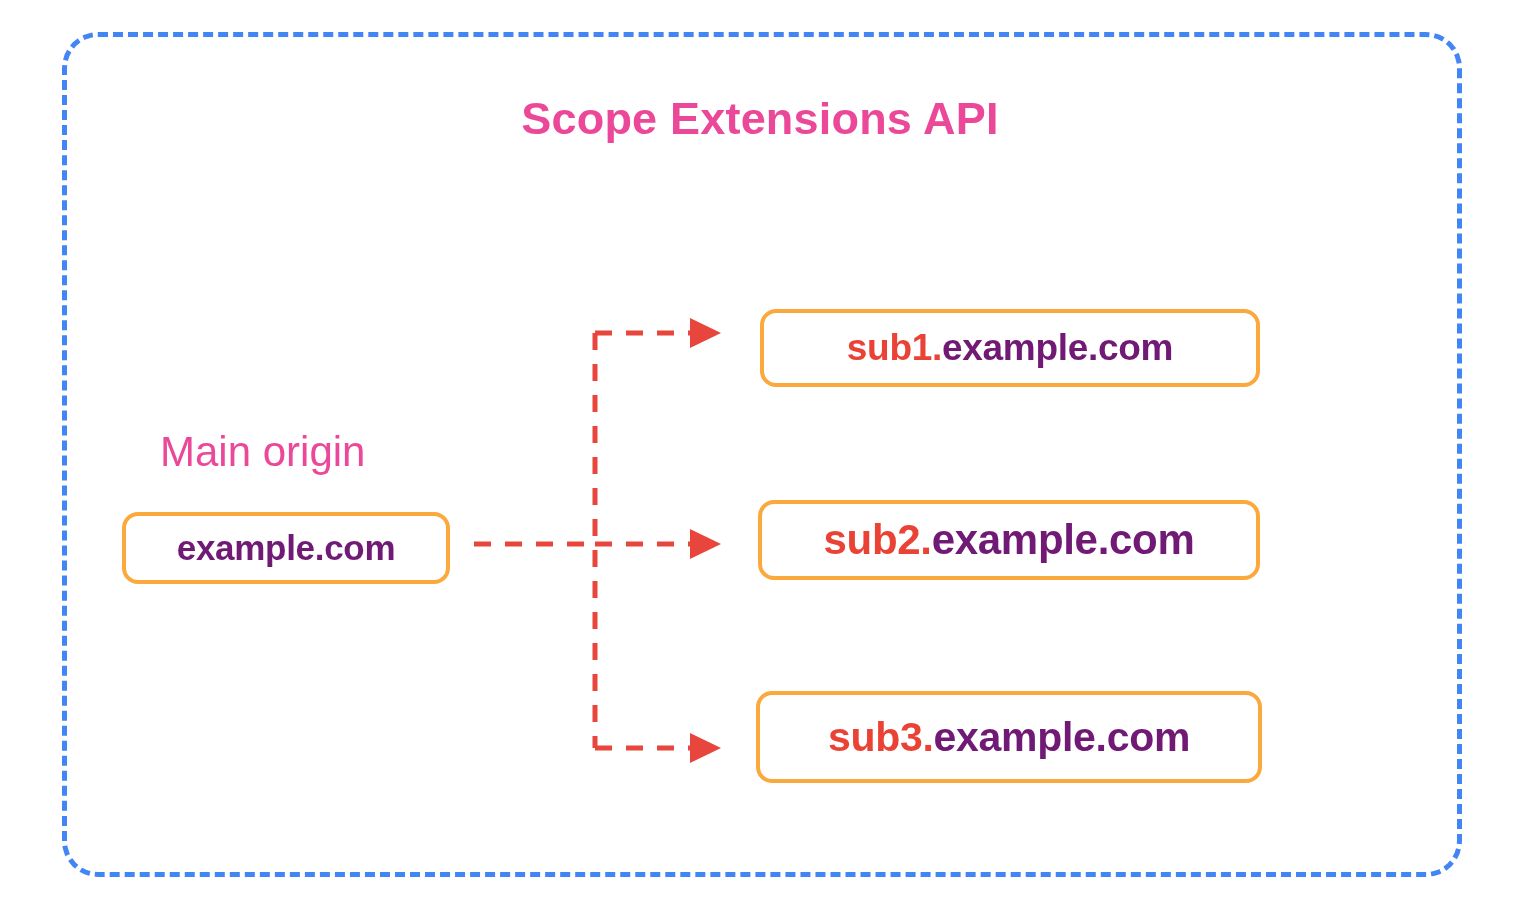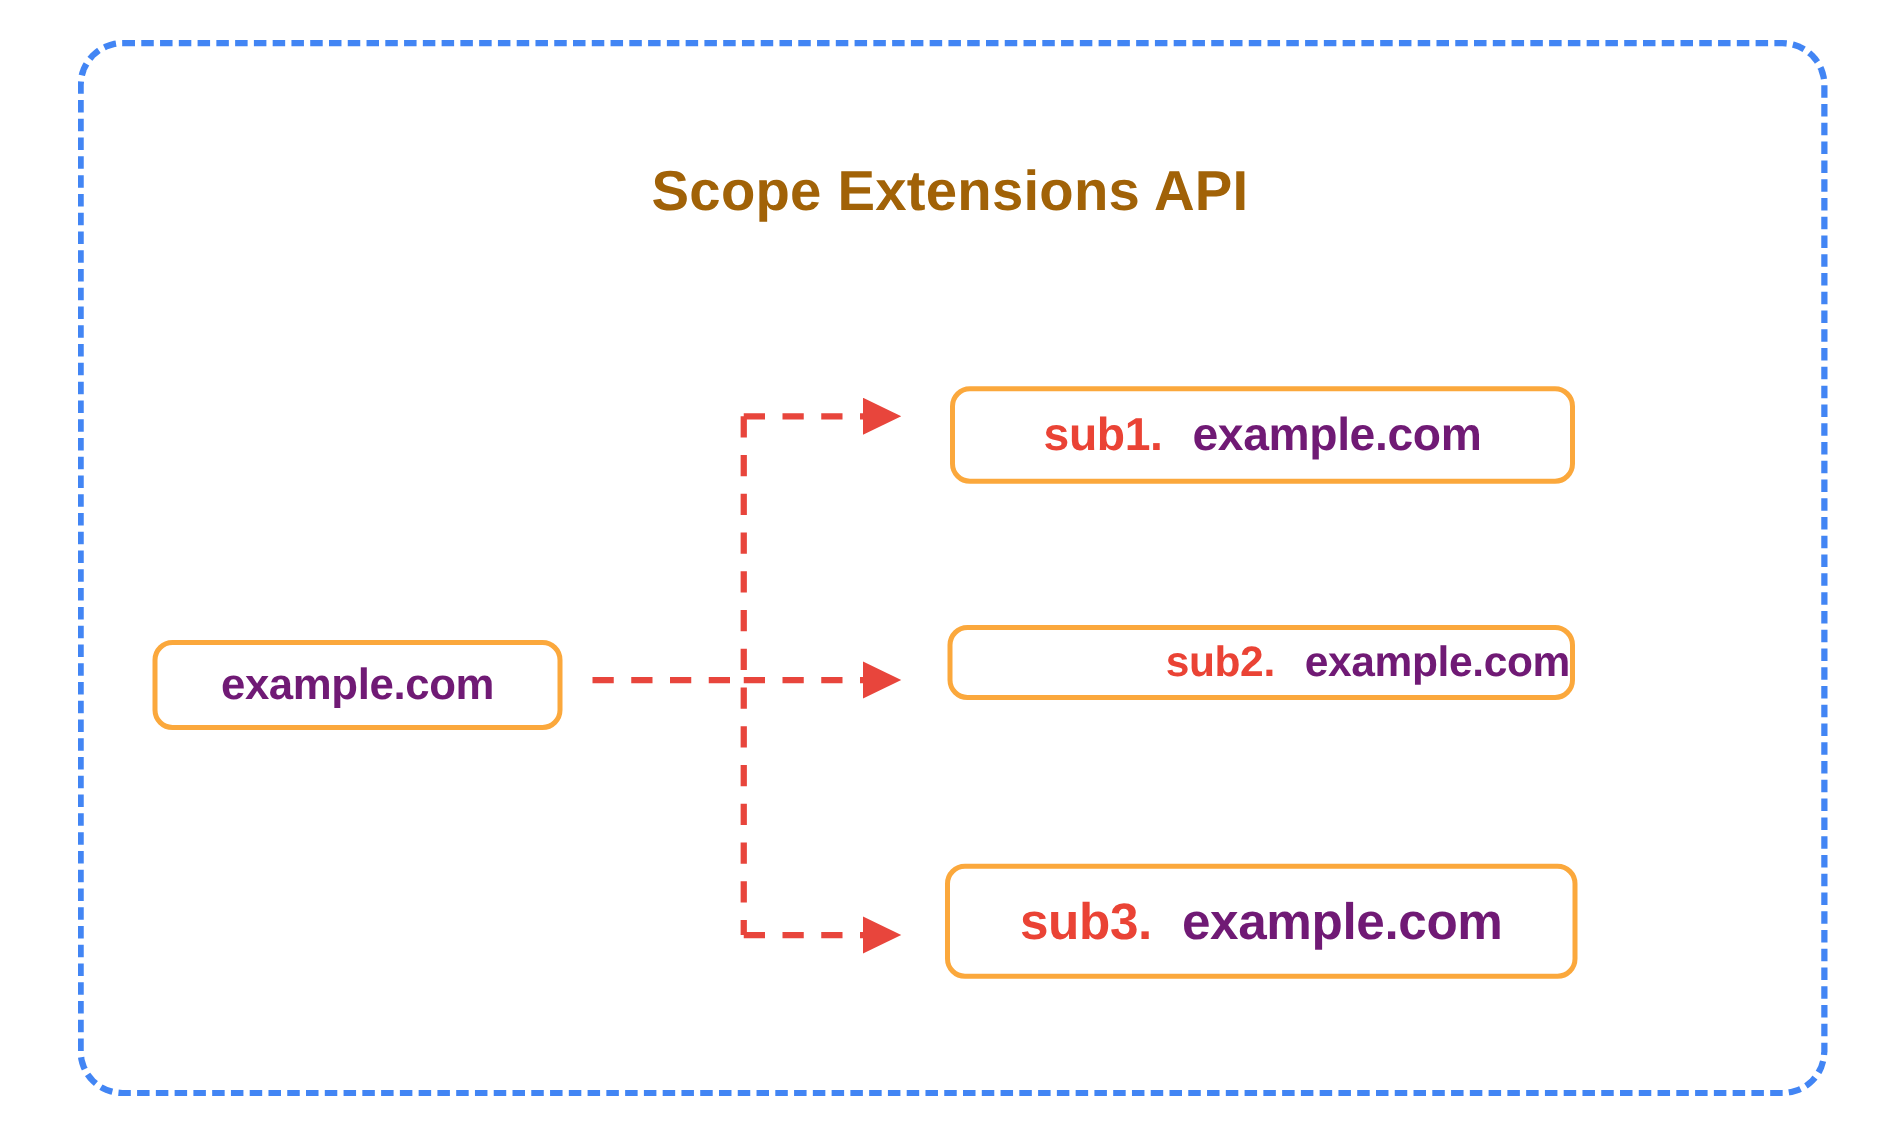--- a/index.html
+++ b/index.html
@@ -27,24 +27,23 @@
     width: 1400px;
     height: 845px;
     box-sizing: border-box;
     border: 5px dashed #4285F4;
     border-radius: 36px;
   }
 
   
   .heading {
     position: absolute;
-    color: #a16207;
+    color: #ec4899;
     white-space: nowrap;
     font-weight: 400;
-    margin-top: 34px;
   }
   #diagram-title {
     left: 0;
     top: 93px;
     width: 1520px;
     text-align: center;
     font-size: 45px;
     font-weight: 700;
     letter-spacing: 0.2px;
   }
@@ -65,21 +64,20 @@
     box-sizing: border-box;
     border: 4px solid #FBA83C;
     border-radius: 16px;
     background: #ffffff;
     display: flex;
     align-items: center;
     justify-content: center;
     font-weight: 700;
     letter-spacing: -0.3px;
     white-space: nowrap;
-    gap: 24px;
   }
   .sub-part   { color: #EA4335; }
   .domain-part{ color: #701a75; }
 
   #box-main-origin {
     left: 122px;
     top: 512px;
     width: 328px;
     height: 72px;
     font-size: 35px;
@@ -88,23 +86,22 @@
     left: 760px;
     top: 309px;
     width: 500px;
     height: 78px;
     font-size: 37px;
   }
   #box-sub2 {
     left: 758px;
     top: 500px;
     width: 502px;
-    height: 60px;
-    font-size: 34px;
-    justify-content: flex-end;
+    height: 80px;
+    font-size: 42px;
   }
   #box-sub3 {
     left: 756px;
     top: 691px;
     width: 506px;
     height: 92px;
     font-size: 41px;
   }
 
   
@@ -120,20 +117,21 @@
 </head>
 <body>
 
 <div id="canvas">
 
   <div id="outer-frame"></div>
 
   <div class="heading" id="diagram-title">Scope Extensions API</div>
 
 
+  <div class="heading" id="main-origin-label">Main origin</div>
 
   <svg id="connectors" viewBox="0 0 1520 914" xmlns="http://www.w3.org/2000/svg">
     <defs>
       <marker id="arrowhead" markerWidth="7" markerHeight="7" refX="0.4" refY="3" orient="auto" markerUnits="strokeWidth">
         <polygon points="0,0 6.2,3 0,6" fill="#E8453C"></polygon>
       </marker>
     </defs>
 
     <path d="M 474 544 L 595 544" fill="none" stroke="#E8453C" stroke-width="5" stroke-dasharray="17,14" stroke-linecap="butt"></path>
 

